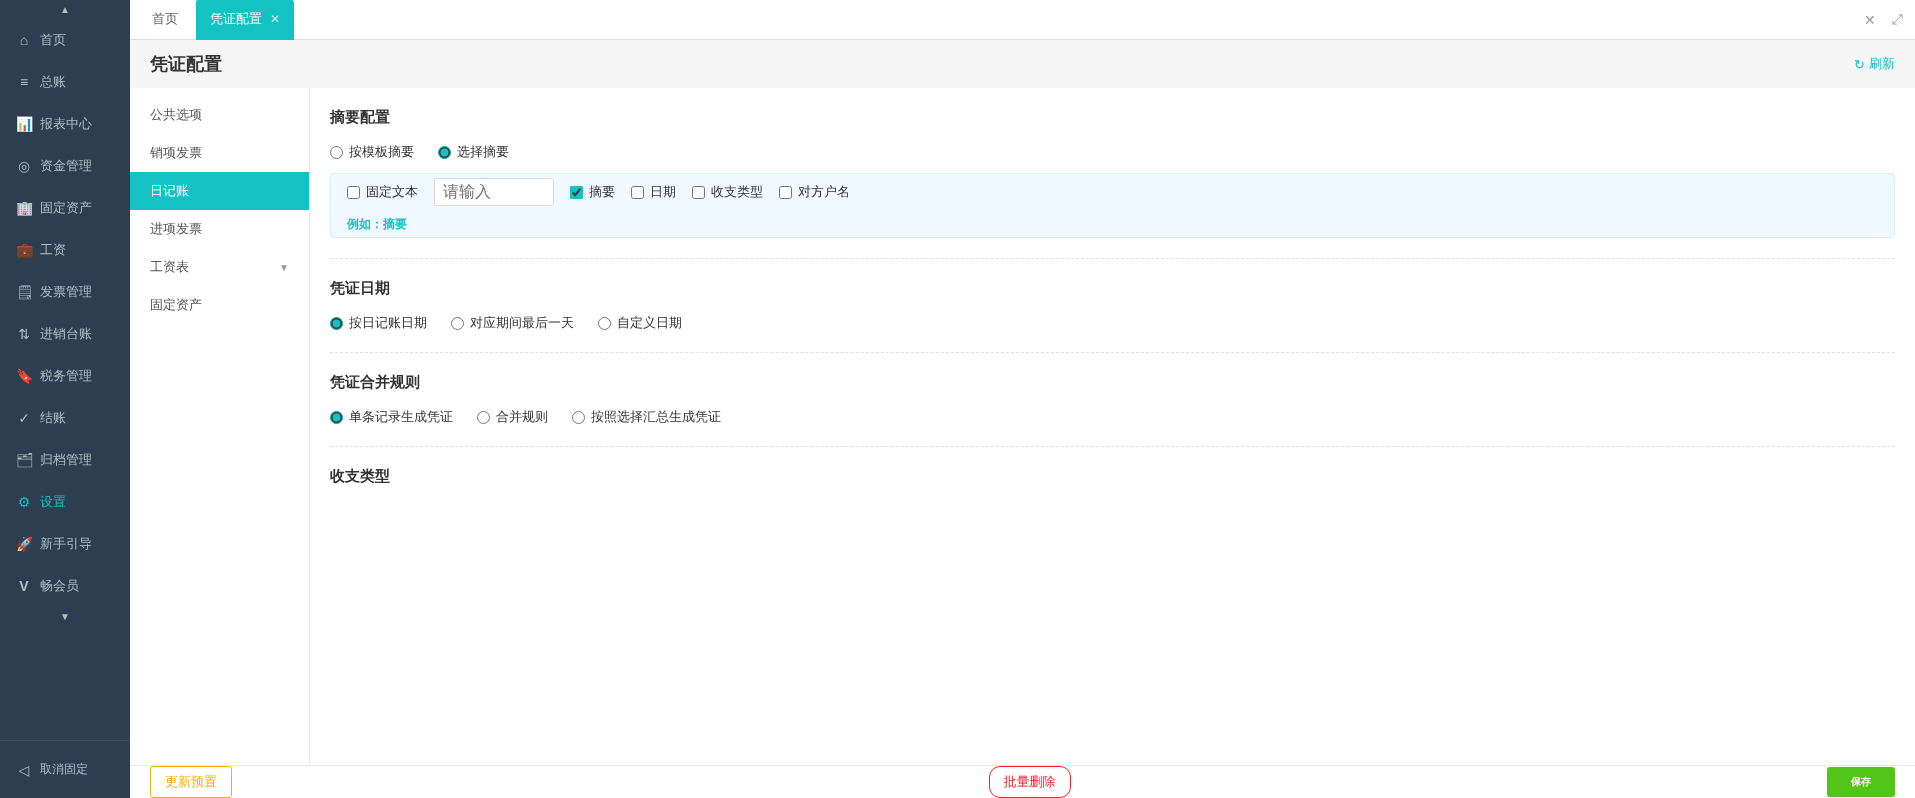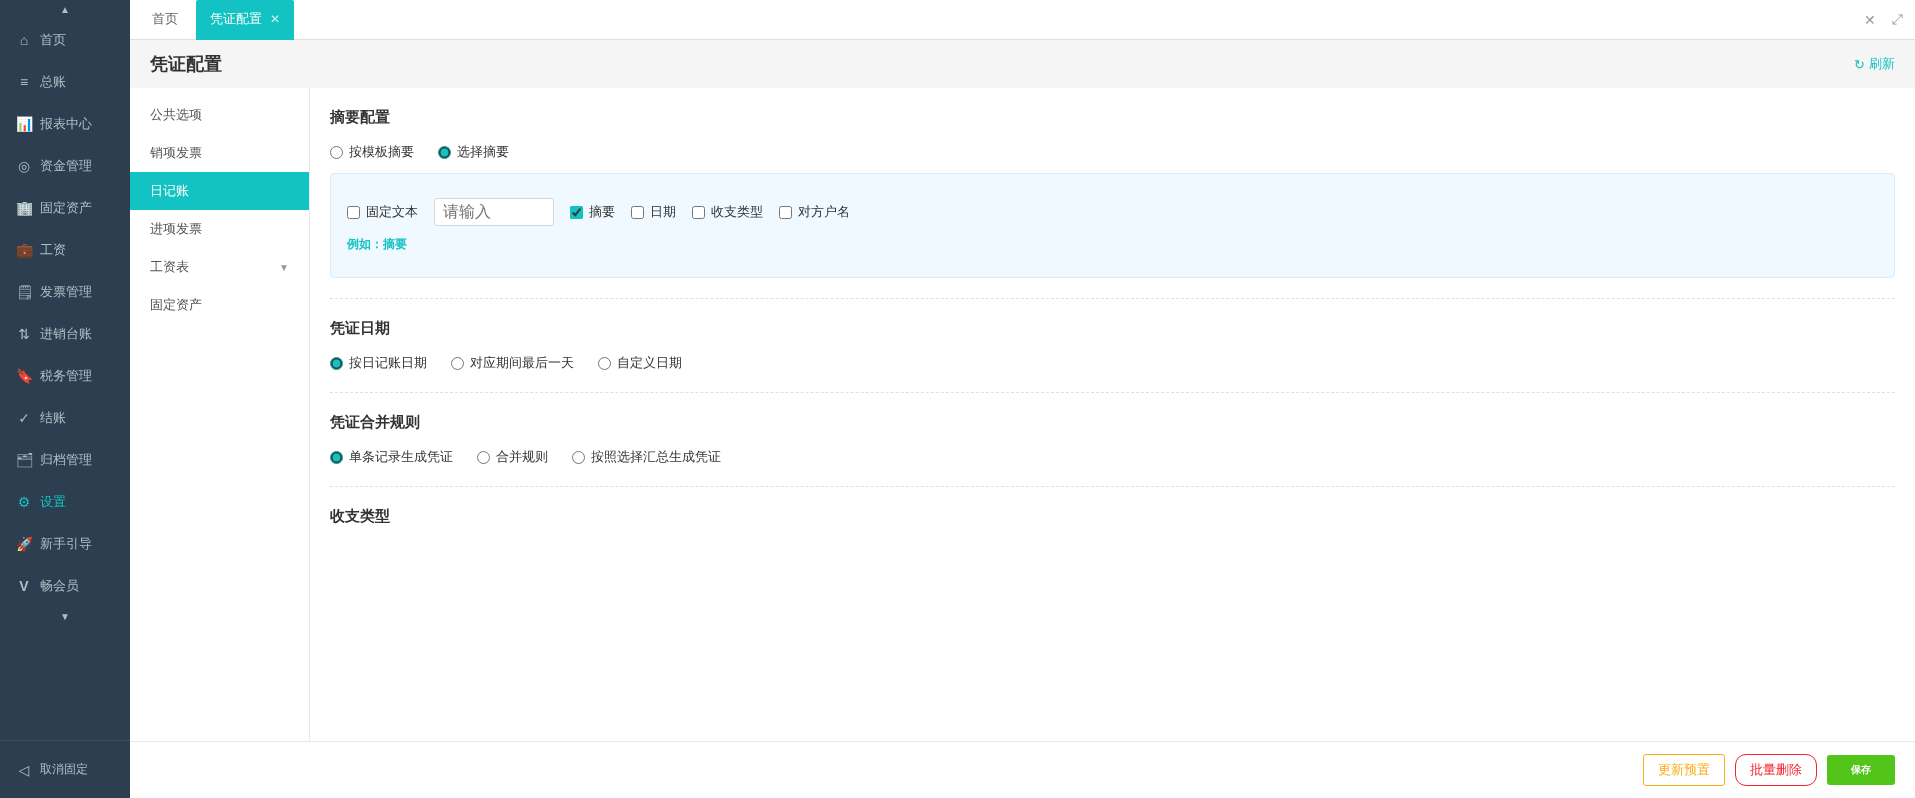--- a/index.html
+++ b/index.html
@@ -176,45 +176,45 @@
     
     .radio-group { display: flex; align-items: center; gap: 24px; }
     .radio-label { display: flex; align-items: center; gap: 6px; cursor: pointer; font-size: 13px; }
     .radio-label input[type="radio"] { accent-color: #13c2c2; cursor: pointer; }
 
     
     .checkbox-options {
       background: #f0f9ff;
       border: 1px solid #d6eef9;
       border-radius: 4px;
-      padding: 24px 16px;
+      padding: 4px 16px;
       margin-top: 12px;
     }
     .checkbox-row { display: flex; align-items: center; gap: 16px; flex-wrap: wrap; }
     .checkbox-label { display: flex; align-items: center; gap: 6px; cursor: pointer; font-size: 13px; }
     .checkbox-label input[type="checkbox"] { accent-color: #13c2c2; cursor: pointer; }
     .text-input {
       border: 1px solid #d9d9d9;
       border-radius: 3px;
       padding: 4px 8px;
       font-size: 16px;
       width: 120px;
       outline: none;
       color: #999;
     }
     .example-text { margin-top: 10px; font-size: 12px; color: #13c2c2; font-weight: bold; }
 
     
     .bottom-bar {
       background: #fff;
       border-top: 1px solid #e8e8e8;
-      padding: 12px 20px;
-      display: flex;
-      align-items: center;
-      justify-content: flex-end;
+      padding: 0 20px;
+      display: flex;
+      align-items: center;
+      justify-content: space-between;
       gap: 10px;
       flex-shrink: 0;
     }
     .btn-update-preview {
       border: 1px solid #faad14;
       background: #fff;
       color: #faad14;
       padding: 6px 14px;
       border-radius: 3px;
       cursor: pointer;

